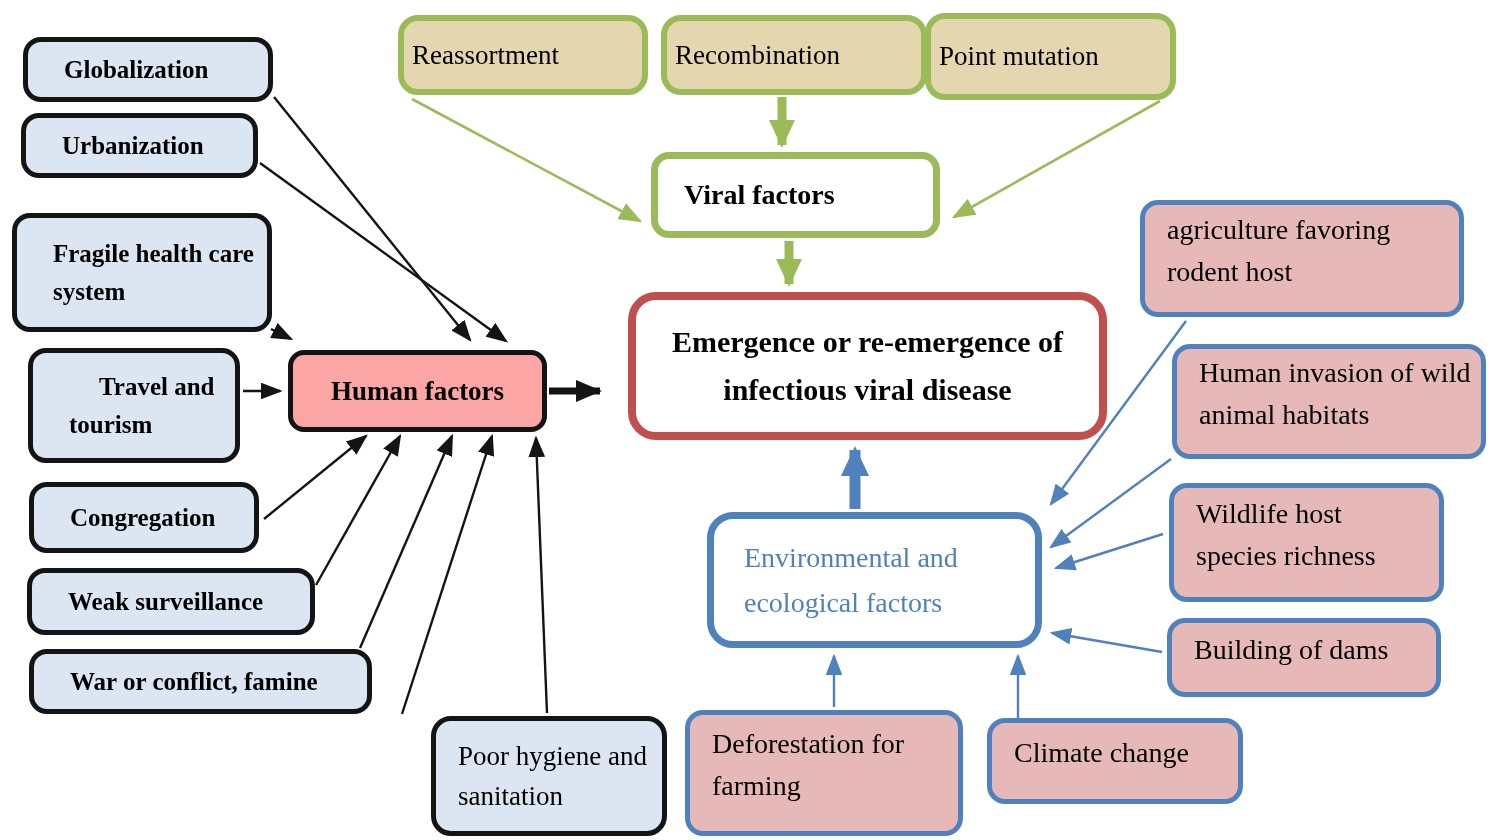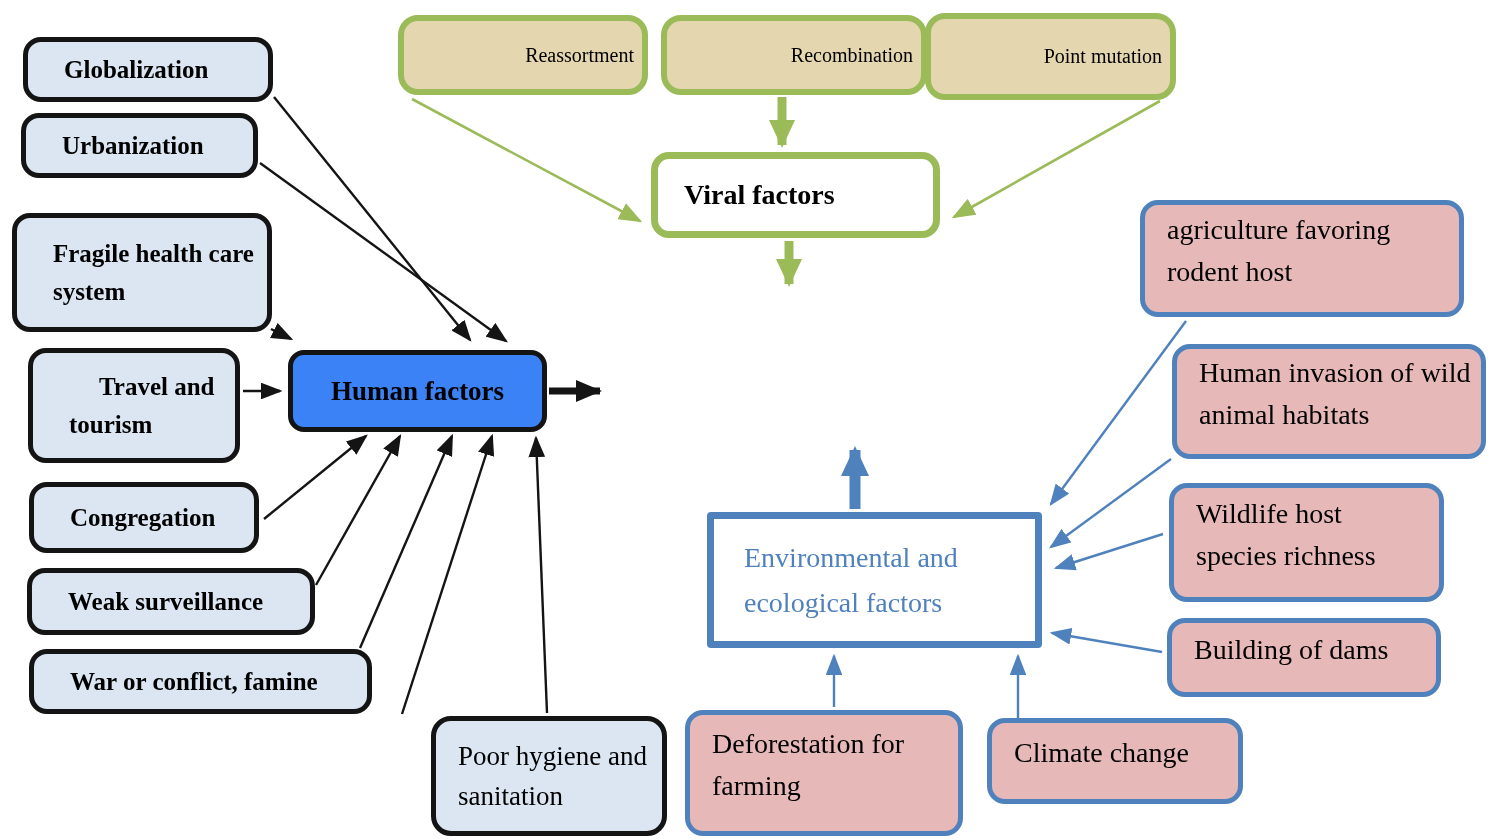--- a/index.html
+++ b/index.html
@@ -32,43 +32,43 @@
     font-weight:bold;font-size:25px;line-height:1.5;
     padding:4px 12px 4px 36px;border-radius:18px;
   }
   .blue-box-plain{
     background:var(--light-blue-fill);border:5px solid var(--ink);
     font-weight:normal;font-size:27px;line-height:1.5;
     padding:4px 10px 4px 22px;border-radius:20px;
   }
   .tan-box{
     background:var(--tan-fill);border:6px solid var(--green-border);
-    font-size:20px;justify-content:center;text-align:right;
+    font-size:27px;justify-content:center;text-align:left;
     border-radius:20px;padding:4px 8px;
   }
   .white-black{
-    background:#3b82f6;border:5px solid var(--ink);
+    background:#fca5a5;border:5px solid var(--ink);
     font-weight:bold;font-size:27px;justify-content:center;text-align:center;
     border-radius:16px;padding:4px 8px;
   }
   .white-green{
     background:#fff;border:7px solid var(--green-border);
     font-weight:bold;font-size:28px;
     border-radius:18px;padding:4px 10px 4px 26px;
   }
   .white-red{
     background:#fff;border:8px solid var(--red-border);
     font-weight:bold;font-size:30px;line-height:1.6;
     justify-content:center;text-align:center;
     border-radius:28px;padding:4px 18px;
   }
   .white-blue{
     background:#fff;border:7px solid var(--blue-border);
     color:var(--blue-text);font-size:28px;line-height:1.62;
-    border-radius:4px;padding:4px 10px 4px 30px;
+    border-radius:26px;padding:4px 10px 4px 30px;
   }
   .pink-box{
     background:var(--pink-fill);border:5px solid var(--blue-border);
     font-size:28px;line-height:1.5;
     border-radius:18px;padding:4px 10px 20px 22px;
   }
   .indent .lbl{text-indent:30px;}
   
   .ln-k{stroke:var(--ink);stroke-width:2.4;fill:none;}
   .ln-kt{stroke:var(--ink);stroke-width:7;fill:none;}
@@ -178,20 +178,23 @@
     </div>
 
   <div class="box tan-box" style="left:925px;top:13px;width:251px;height:87px">
     <span class="lbl">Point mutation</span>
     </div>
 
   <div class="box white-green" style="left:651px;top:152px;width:289px;height:86px">
     <span class="lbl">Viral factors</span>
     </div>
 
+  <div class="box white-red" style="left:628px;top:292px;width:479px;height:148px">
+    <span class="lbl">Emergence or re-emergence of infectious viral disease</span>
+    </div>
 
   <div class="box white-blue" style="left:707px;top:512px;width:335px;height:136px">
     <span class="lbl">Environmental and ecological factors</span>
     </div>
 
   <div class="box pink-box" style="left:1140px;top:200px;width:324px;height:117px">
     <span class="lbl">agriculture favoring rodent host</span>
     </div>
 
   <div class="box pink-box" style="left:1172px;top:344px;width:314px;height:115px">

